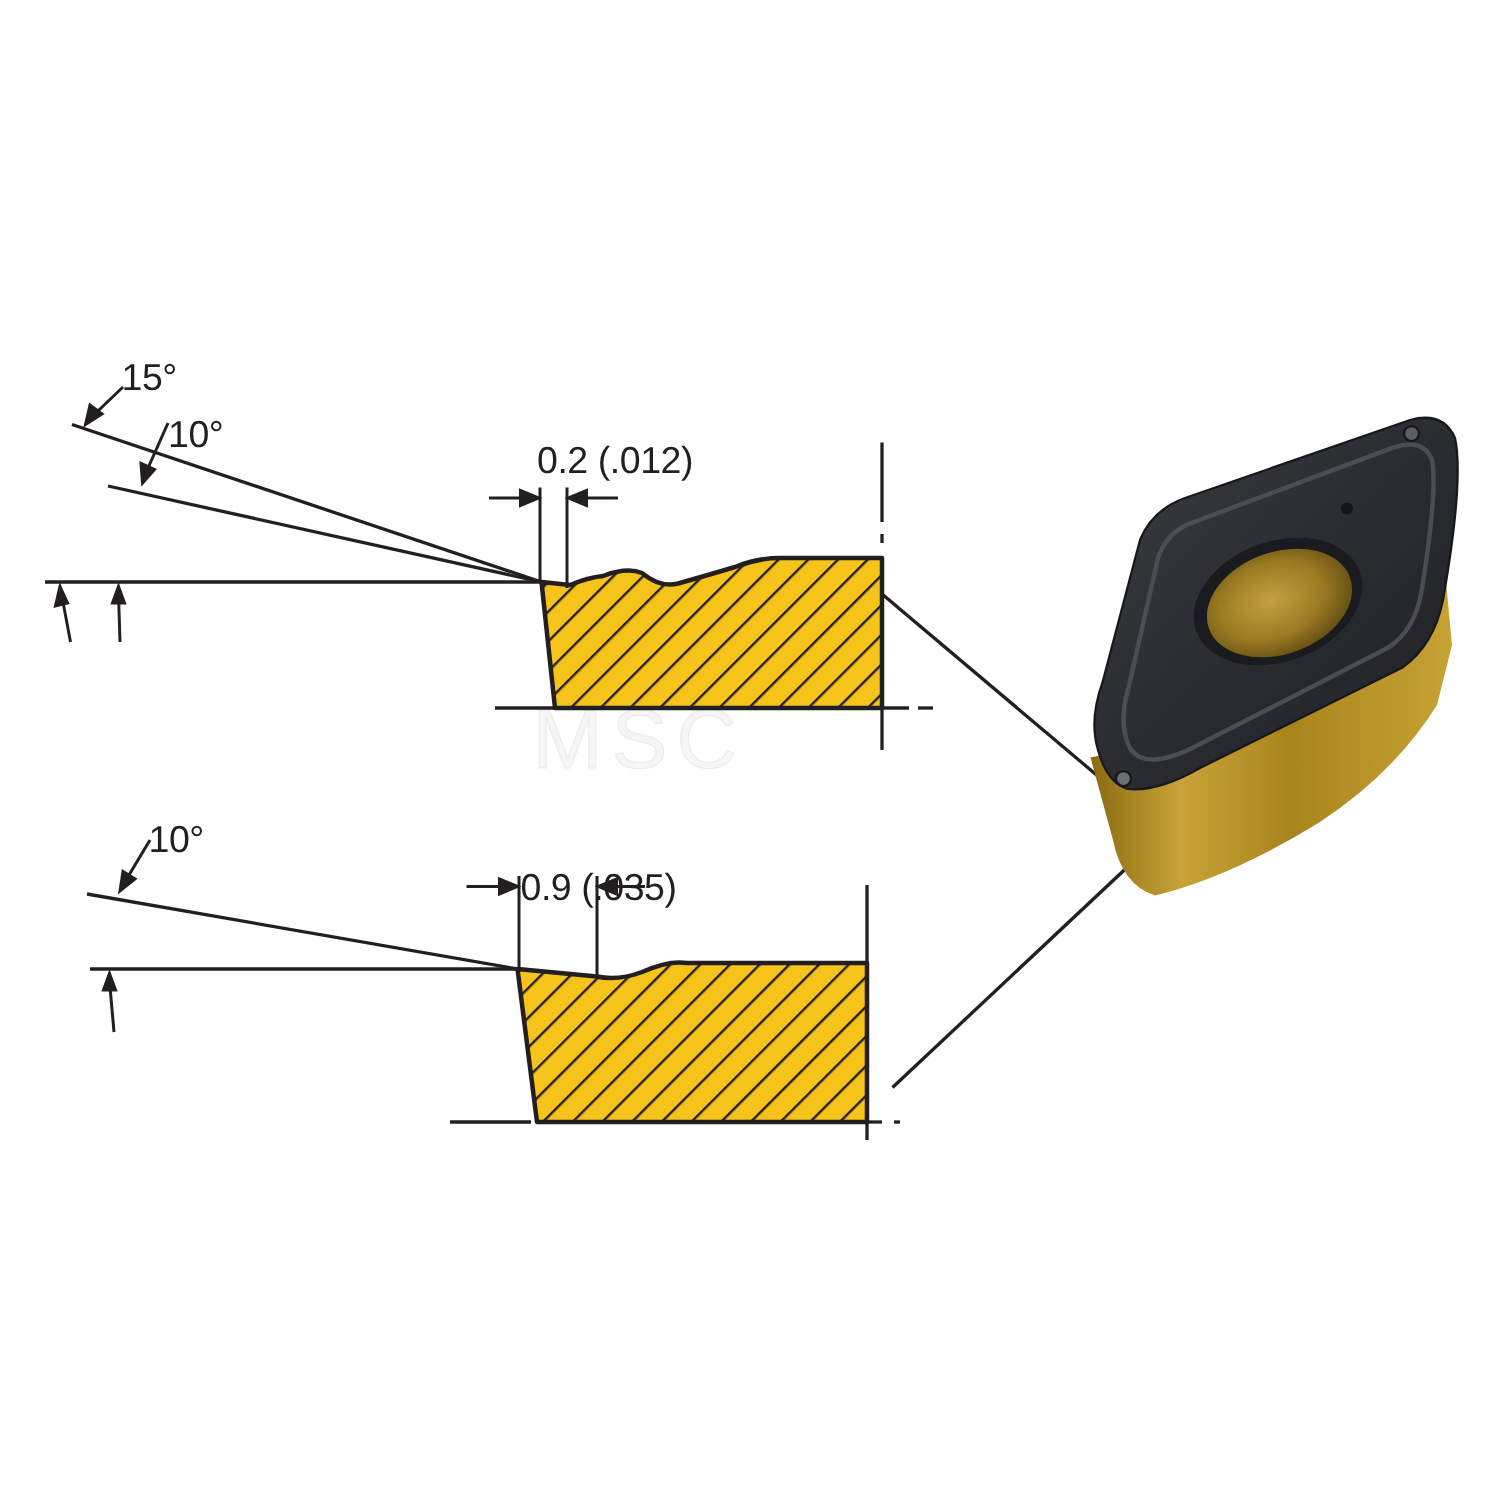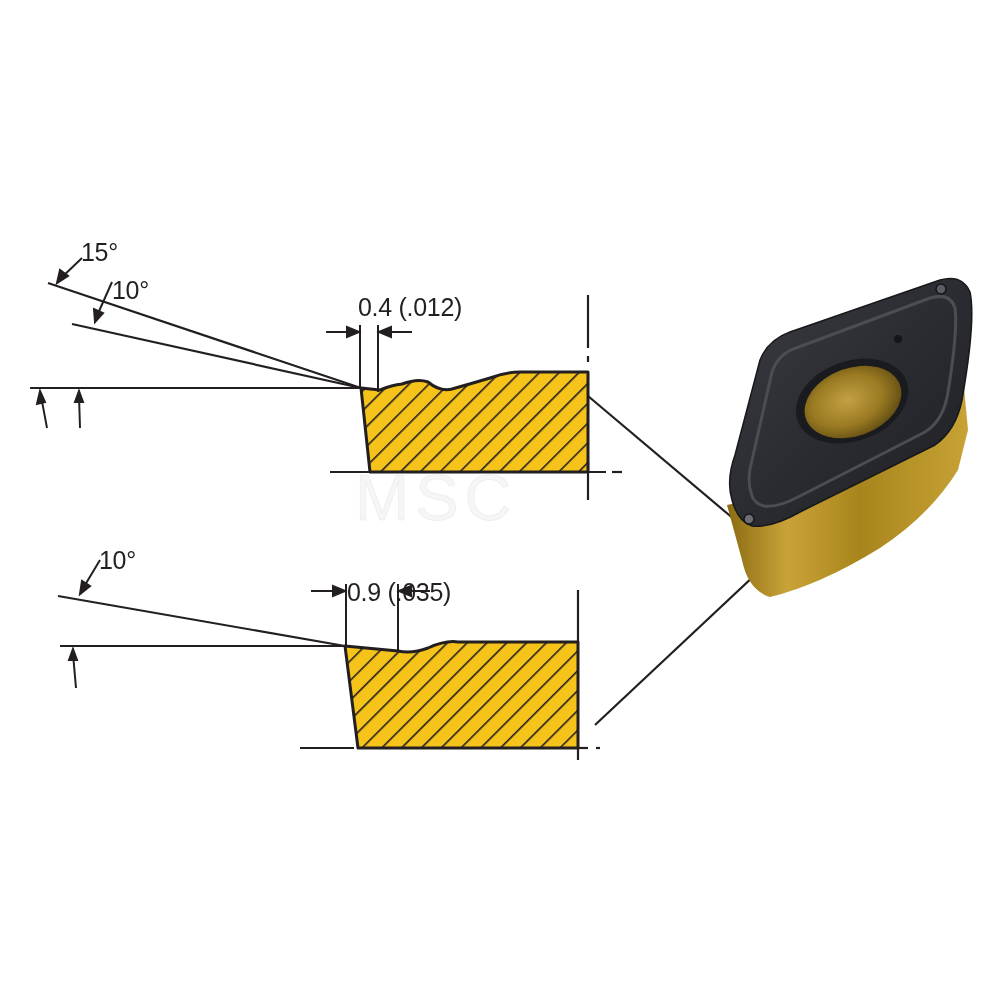--- a/index.html
+++ b/index.html
@@ -2,21 +2,21 @@
 <html><head>
   <meta charset="utf-8">
   <style>
     html, body { margin: 0; padding: 0; background: #ffffff; }
     body { width: 1000px; height: 1000px; position: relative; overflow: hidden;
            font-family: "Liberation Sans", sans-serif; }
     #canvas { position: absolute; left: 0; top: 0; width: 1000px; height: 1000px; }
     .lbl { position: absolute; font-family: "Liberation Sans", sans-serif; font-size: 25px;
            color: #231f20; white-space: nowrap; line-height: 1; letter-spacing: -0.3px; }
     .wm { position: absolute; font-family: "Liberation Sans", sans-serif; 
-          font-size: 65px; color: rgba(0,0,0,0.035); left: 355px; top: 460px; letter-spacing: 6px;
+          font-size: 56px; color: rgba(0,0,0,0.035); left: 355px; top: 460px; letter-spacing: 6px;
           -webkit-text-stroke: 1px rgba(0,0,0,0.05); }
   </style>
 </head>
 <body>
 
 <svg id="canvas" viewBox="0 0 1000 1000" xmlns="http://www.w3.org/2000/svg">
   <defs>
     <pattern id="hatch" patternUnits="userSpaceOnUse" width="14" height="14" patternTransform="rotate(45)">
       <rect width="14" height="14" fill="#f6c31a"></rect>
       <line x1="0" y1="0" x2="0" y2="14" stroke="#231f20" stroke-width="3.2"></line>
@@ -116,15 +116,15 @@
     <circle cx="898" cy="339" r="4" fill="#15161a"></circle>
     <circle cx="941" cy="289" r="5" fill="#5a5d63" stroke="#15161a" stroke-width="1.5"></circle>
     <circle cx="749" cy="519" r="5" fill="#6a6d73" stroke="#15161a" stroke-width="1.5"></circle>
   </g>
 </svg>
 
 <div class="wm">MSC</div>
 
 <div class="lbl" style="left:81px;top:240px;">15°</div>
 <div class="lbl" style="left:112px;top:278px;">10°</div>
-<div class="lbl" style="left:358px;top:295px;">0.4 (.012)</div>
+<div class="lbl" style="left:358px;top:295px;">0.2 (.012)</div>
 <div class="lbl" style="left:99px;top:548px;">10°</div>
 <div class="lbl" style="left:347px;top:580px;">0.9 (.035)</div>
 
 </body></html>

